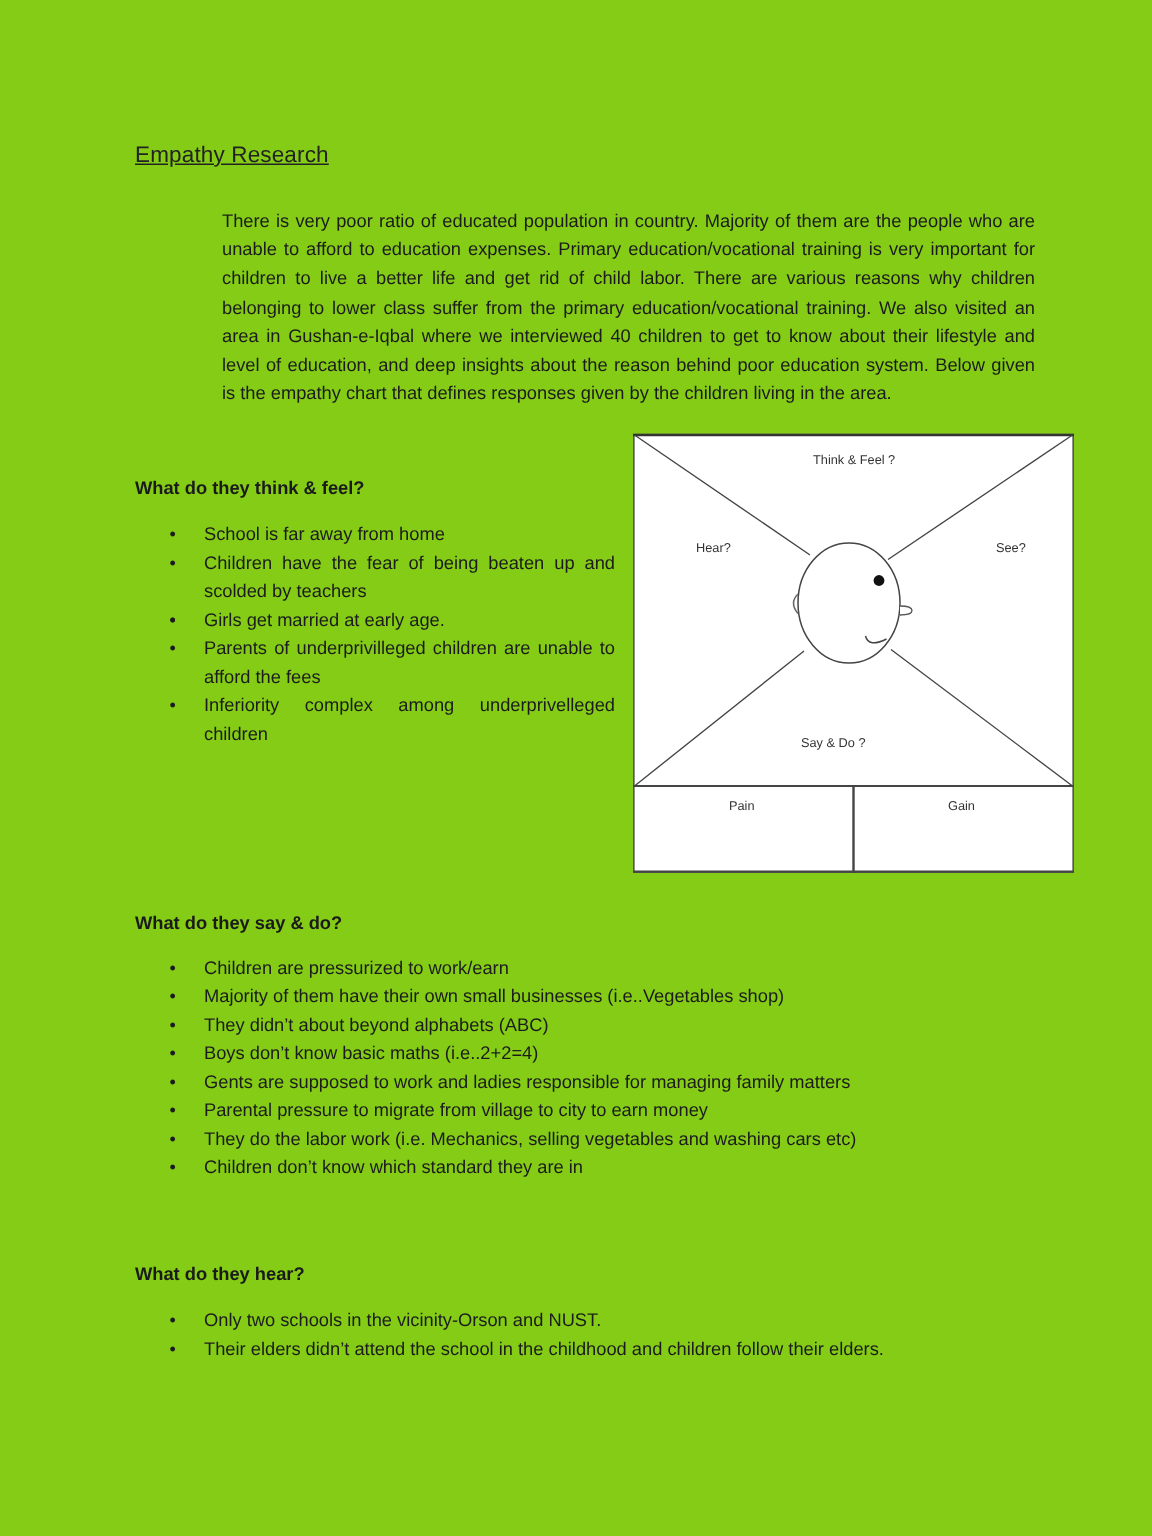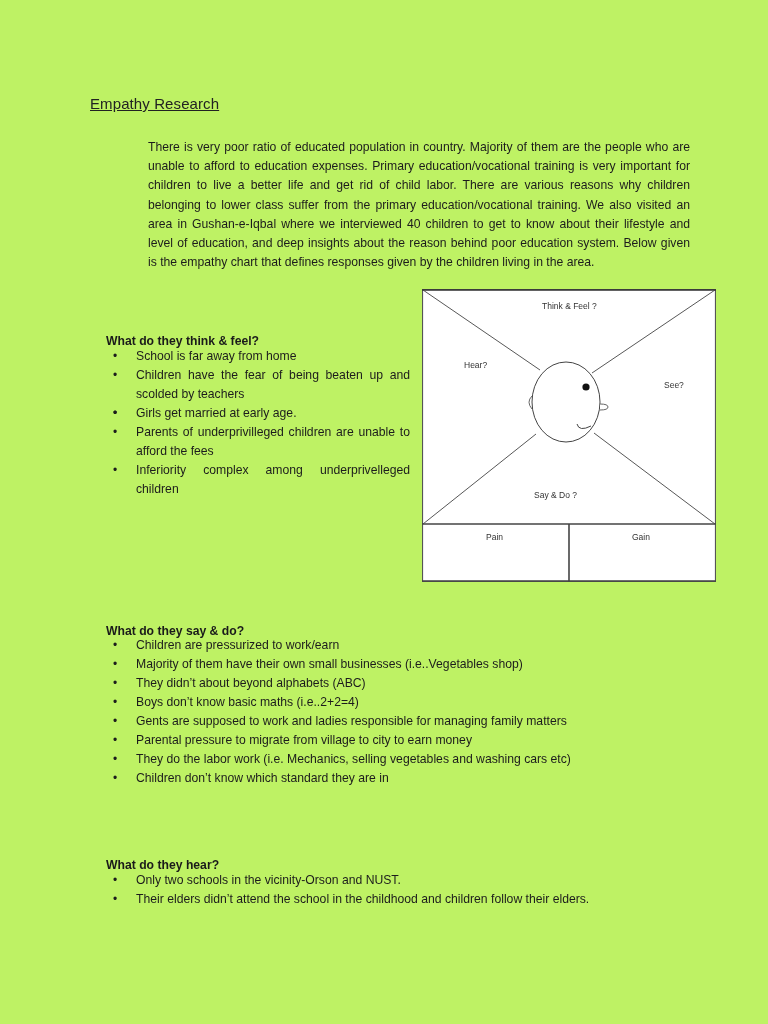--- a/index.html
+++ b/index.html
@@ -1,23 +1,23 @@
 <!DOCTYPE html>
 <html><head>
 <meta charset="utf-8">
 <style>
   html, body { margin: 0; padding: 0; background: #ffffff; }
   body { width: 768px; height: 1024px; position: relative; overflow: hidden;
          font-family: "Liberation Sans", sans-serif; color: #1a1a1a; }
-  .page { position: absolute; left: 0; top: 0; width: 768px; height: 1024px; background: #bef264; }
+  .page { position: absolute; left: 0; top: 0; width: 768px; height: 1024px; background: #84cc16; }
   .title { position: absolute; left: 90px; top: 95px; font-size: 15px; text-decoration: underline;
            color: #222; margin: 0; font-weight: normal; letter-spacing: 0.1px; }
   .intro { position: absolute; left: 136px; top: 126px; width: 542px; font-size: 12.2px;
            line-height: 19.2px; text-align: justify; margin: 12px; color: #1c1c1c; }
-  .heading { position: absolute; left: 90px; font-size: 12.2px; font-weight: bold; margin: 16px; color: #1a1a1a; }
+  .heading { position: absolute; left: 90px; font-size: 12.2px; font-weight: bold; margin: 0; color: #1a1a1a; }
   ul.blist { position: absolute; left: 0; margin: 0; padding: 0; list-style: none; font-size: 12.2px; color: #1c1c1c; }
   ul.blist li { position: relative; padding-left: 136px; line-height: 19px; }
   ul.blist li .bullet { position: absolute; left: 113px; top: 0; font-size: 12px; }
   #think-list { top: 347px; width: 410px; }
   #think-list li { text-align: justify; }
   #say-list { top: 636px; width: 700px; }
   #hear-list { top: 871px; width: 700px; }
   .diagram { position: absolute; left: 422px; top: 289px; width: 294px; height: 374px; }
   .diagram svg { position: absolute; left: 0; top: 0; }
   .dlabel { position: absolute; font-size: 8.5px; color: #333; white-space: nowrap; }
@@ -59,21 +59,21 @@
       <g>
         <ellipse cx="144" cy="113" rx="34" ry="40" fill="#fff" stroke="#444" stroke-width="1"></ellipse>
         <path d="M110,107 q-6,6 0,13" fill="none" stroke="#666" stroke-width="1"></path>
         <circle cx="164" cy="98" r="3.6" fill="#111"></circle>
         <path d="M178,115 q8,0 8,3 q0,3 -8,3" fill="#fff" stroke="#555" stroke-width="0.9"></path>
         <path d="M155,135 q2,8 14,2" fill="none" stroke="#444" stroke-width="1"></path>
       </g>
     </svg>
     <span class="dlabel" style="left:120px; top:12px;">Think &amp; Feel ?</span>
     <span class="dlabel" style="left:26px; top:71px;padding-left:16px;">Hear?</span>
-    <span class="dlabel" style="left:242px; top:71px;margin-top:20px;">See?</span>
+    <span class="dlabel" style="left:242px; top:71px;">See?</span>
     <span class="dlabel" style="left:112px; top:201px;">Say &amp; Do ?</span>
     <span class="dlabel" style="left:64px; top:243px;">Pain</span>
     <span class="dlabel" style="left:210px; top:243px;">Gain</span>
   </div>
 
   <h2 class="heading" style="top:608px;">What do they say &amp; do?</h2>
   <ul class="blist" id="say-list">
     <li><span class="bullet">•</span><span>Children are pressurized to work/earn</span></li>
     <li><span class="bullet">•</span><span>Majority of them have their own small businesses (i.e..Vegetables shop)</span></li>
     <li><span class="bullet">•</span><span>They didn’t about beyond alphabets (ABC)</span></li>

